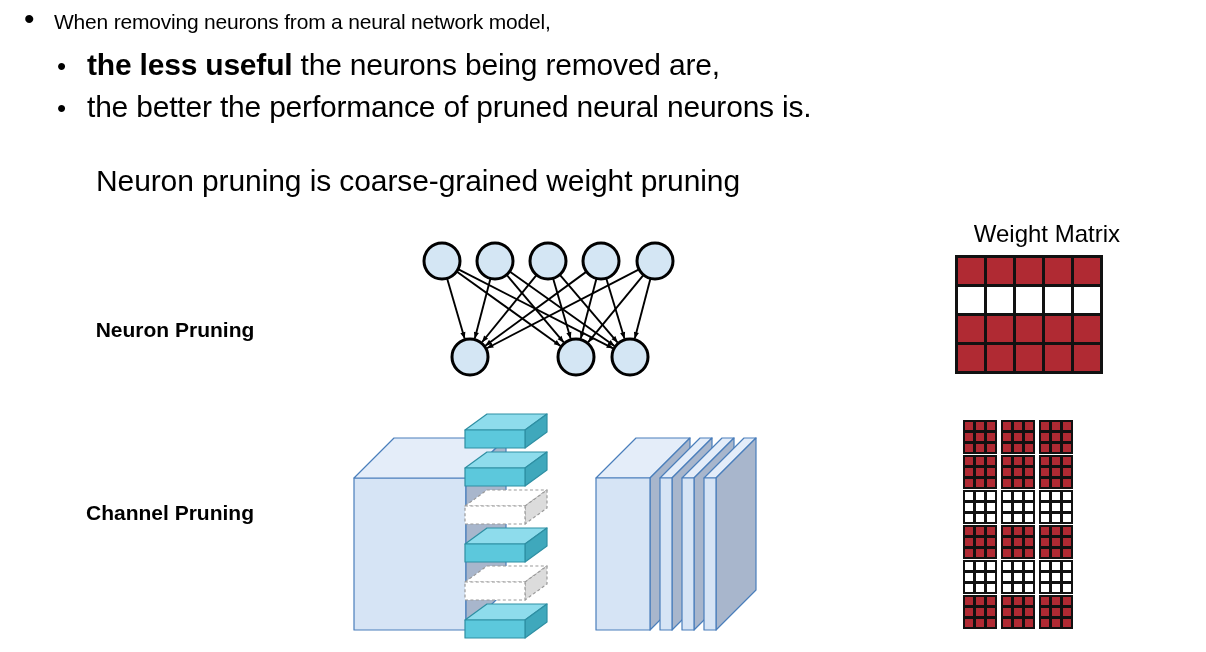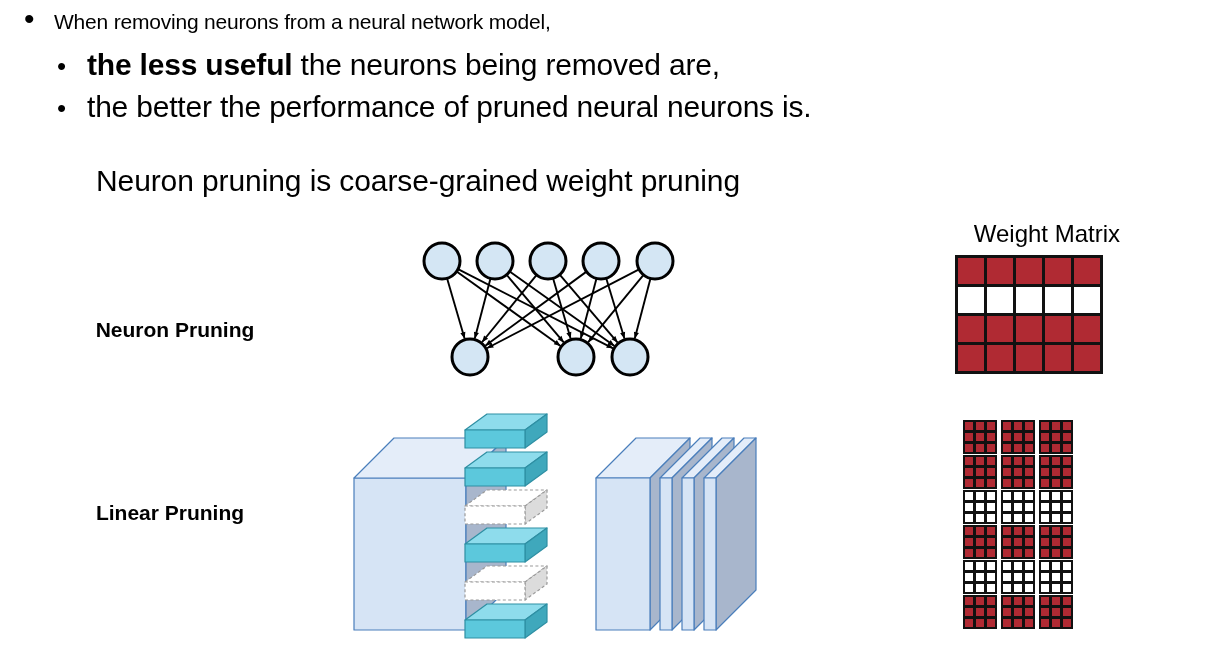--- a/index.html
+++ b/index.html
@@ -150,21 +150,21 @@
 
 </div>
 
 <div class="section-heading">Neuron pruning is coarse-grained weight pruning</div>
 
 <div class="row-label label-neuron">
   <div>Neuron Pruning</div>
 </div>
 
 <div class="row-label label-channel">
-  <div>Linear Pruning</div>
+  <div>Channel Pruning</div>
 </div>
 
 <div class="wm-title">Weight Matrix</div>
 
 <div class="nn">
   <svg width="290" height="160" viewBox="0 0 290 160">
     <g id="nn-edges">
         <line x1="37.04" y1="48.28" x2="54.68" y2="108.76" stroke="#000000" stroke-width="1.9"></line>
         <polygon points="54.68,108.76 50.3672317598148,103.24637776897531 55.352402868725285,101.7923695288764" fill="#000000"></polygon>
         <line x1="46.63243152749705" y1="41.48293601969937" x2="150.55465560986423" y2="115.93467864587288" stroke="#000000" stroke-width="1.9"></line>

